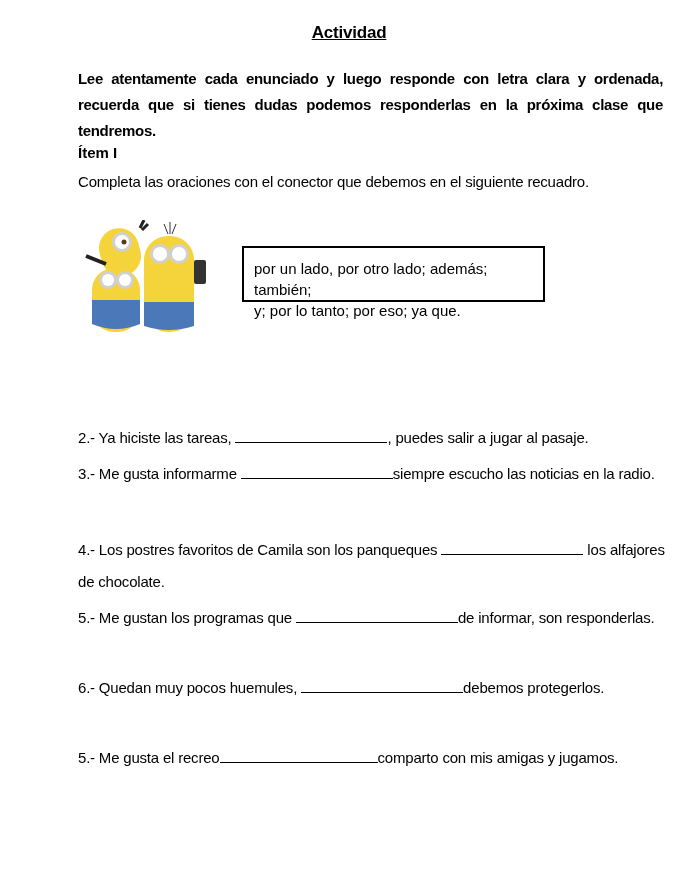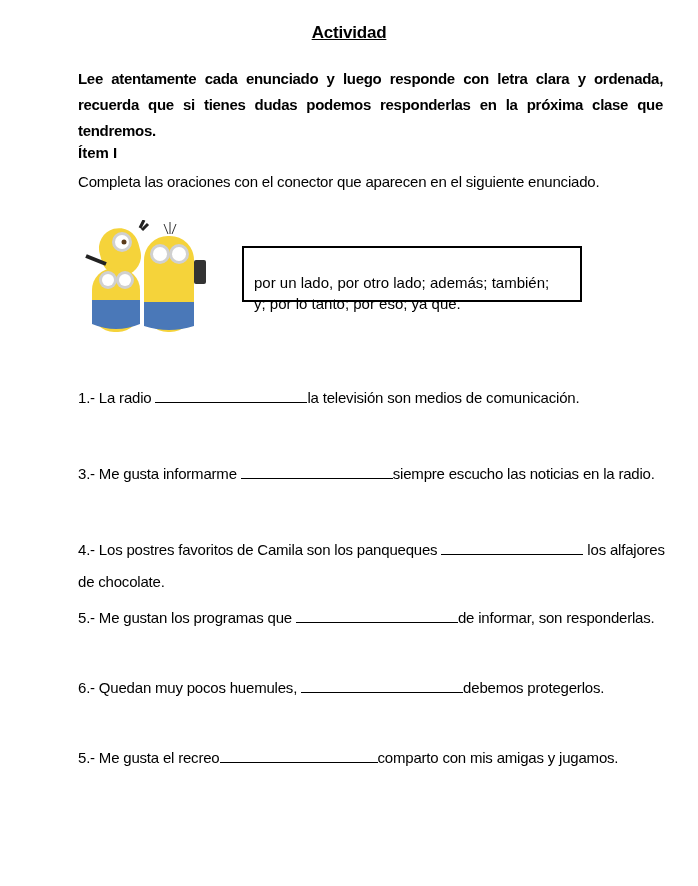--- a/index.html
+++ b/index.html
@@ -20,40 +20,40 @@
     font-family: Liberation Sans, sans-serif; font-weight: bold; font-size: 15px;
   }
   .item-instr {
     position: absolute; left: 78px; width: 560px; top: 172px;
     font-family: "Liberation Sans", sans-serif; font-size: 15px; line-height: 20px; letter-spacing: -0.2px;
   }
   .minions {
     position: absolute; left: 78px; top: 220px; width: 150px; height: 115px;
   }
   .connector-box {
-    position: absolute; left: 242px; top: 246px; width: 340px; height: 56px;
-    border: 2px solid #000; padding: 24px 10px; box-sizing: border-box;
+    position: absolute; left: 242px; top: 246px; width: 303px; height: 56px;
+    border: 2px solid #000; padding: 10px 10px; box-sizing: border-box;
     font-family: "Liberation Sans", sans-serif; font-size: 15px; line-height: 21px;
   }
   .q {
     position: absolute; left: 78px; width: 590px;
     font-family: "Liberation Sans", sans-serif; font-size: 15px; line-height: 32px; letter-spacing: -0.2px;
   }
   .blank {
     display: inline-block; border-bottom: 1.5px solid #000; height: 14px; vertical-align: baseline;
   }
 </style>
 </head>
 <body>
 
 <div class="page">
   <div class="title">Actividad</div>
   <div class="intro">Lee atentamente cada enunciado y luego responde con letra clara y ordenada, recuerda que si tienes dudas podemos responderlas en la próxima clase que tendremos.</div>
   <div class="item-head">Ítem I</div>
-  <div class="item-instr">Completa las oraciones con el conector que aparecen en el siguiente enunciado.</div>
+  <div class="item-instr">Completa las oraciones con el conector que debemos en el siguiente recuadro.</div>
 
   <svg class="minions" viewBox="0 0 150 115">
 
     <g>
       <rect x="22" y="8" width="40" height="48" rx="20" fill="#f5d33a" transform="rotate(-15 42 32)"></rect>
       <circle cx="44" cy="22" r="10" fill="#d0d0d0"></circle>
         <circle cx="44" cy="22" r="7" fill="#fff"></circle>
         <circle cx="46" cy="22" r="2.5" fill="#5a3a1a"></circle>
       <path d="M8 36 L28 44" stroke="#222" stroke-width="4"></path>
       <path d="M62 8 L66 0 M64 10 L70 4" stroke="#222" stroke-width="3"></path>
@@ -78,22 +78,22 @@
       <path d="M90 14 L86 4 M92 14 L92 2 M94 14 L98 4" stroke="#333" stroke-width="1"></path>
       <rect x="116" y="40" width="12" height="24" rx="2" fill="#333"></rect>
     </g>
   </svg>
 
   <div class="connector-box">
     <div>por un lado, por otro lado; además; también;</div>
     <div>y; por lo tanto; por eso; ya que.</div>
   </div>
 
-  <div class="q" style="top:382px">
-    <span>1.- La radio </span><span class="blank" style="width:152px"></span><span>la televisión son medios de comunicación.</span>
+  <div class="q" style="top:422px">
+    <span>2.- Ya hiciste las tareas, </span><span class="blank" style="width:152px"></span><span>, puedes salir a jugar al pasaje.</span>
   </div>
   <div class="q" style="top:458px">
     <span>3.- Me gusta informarme </span><span class="blank" style="width:152px"></span><span>siempre escucho las noticias en la radio.</span>
   </div>
   <div class="q" style="top:534px">
     <span>4.- Los postres favoritos de Camila son los panqueques </span><span class="blank" style="width:142px"></span><span> los alfajores de chocolate.</span>
   </div>
   <div class="q" style="top:602px">
     <span>5.- Me gustan los programas que </span><span class="blank" style="width:162px"></span><span>de informar, son responderlas.</span>
   </div>

